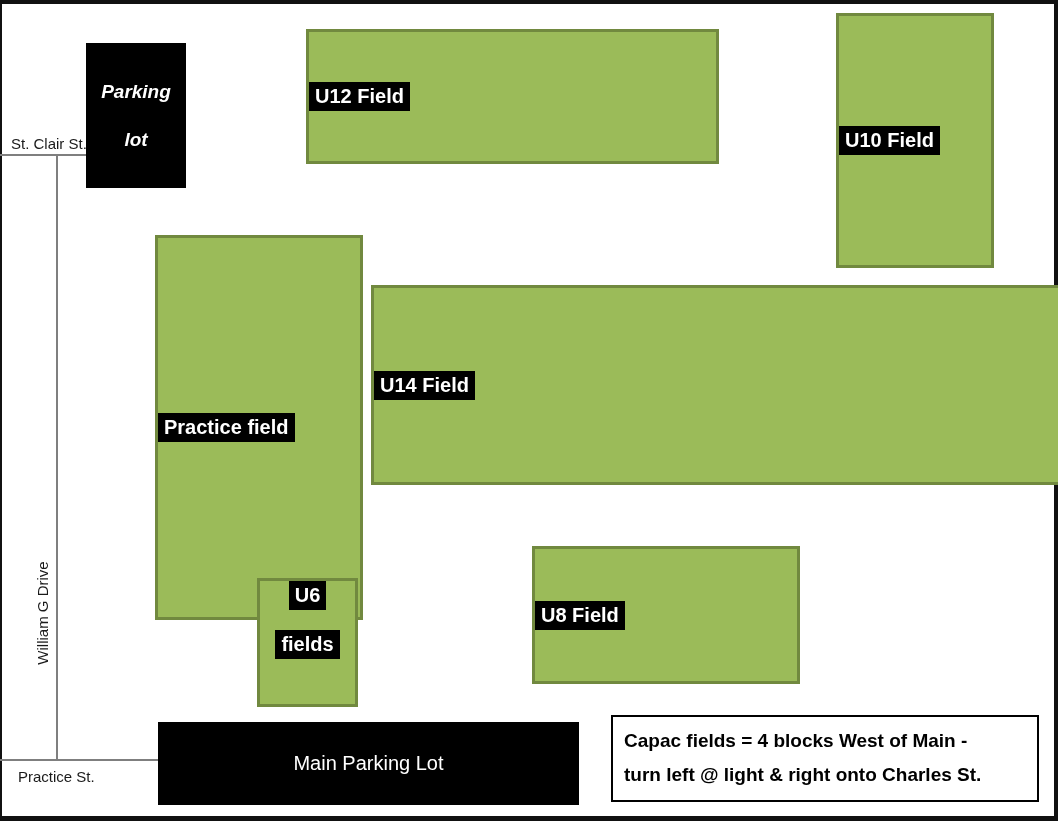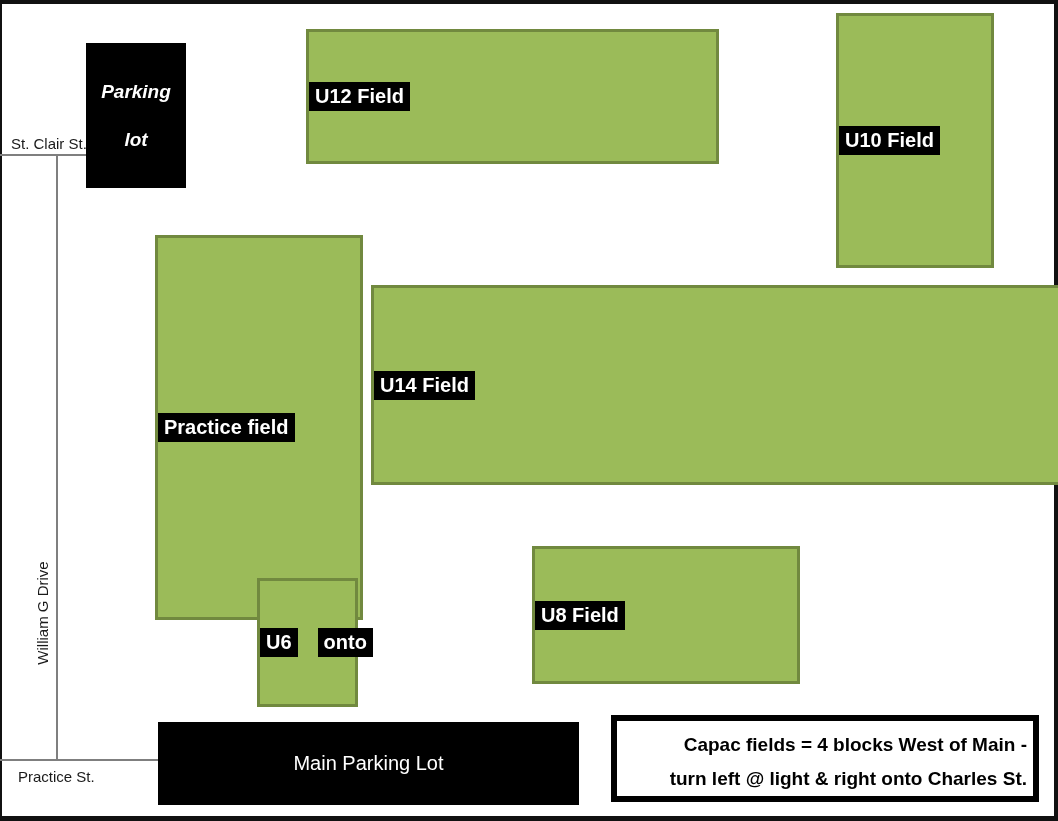--- a/index.html
+++ b/index.html
@@ -47,21 +47,21 @@
     border: 3px solid var(--field-border);
     display: flex;
     align-items: center;
   }
   .field.u12      { left: 306px; top: 29px;  width: 413px; height: 135px; }
   .field.u10      { left: 788px; top: 13px;  width: 158px; height: 255px; margin-left: 48px; }
   .field.practice { left: 155px; top: 235px; width: 208px; height: 385px; }
   .field.u14      { left: 371px; top: 285px; width: 802px; height: 200px; }
   .field.u8       { left: 532px; top: 546px; width: 268px; height: 138px; }
   .field.u6       { left: 257px; top: 578px; width: 101px; height: 129px;
-                    flex-direction: row; gap: 20px; }
+                    flex-direction: column; gap: 20px; }
 
   .flabel {
     display: inline-block;
     background: var(--label-bg);
     color: var(--label-text);
     font-size: 20px;
     font-weight: bold;
     line-height: 1.3;
     padding: 1px 6px 2px 6px;
     white-space: nowrap;
@@ -84,27 +84,26 @@
   .black-box.main-parking {
     left: 158px; top: 722px; width: 421px; height: 83px;
     font-size: 20px;
   }
 
   
   .note-box {
     position: absolute;
     left: 611px; top: 715px; width: 428px; height: 87px;
     background: #ffffff;
-    border: 6px solid #000000;
+    border: 2px solid #000000;
     color: var(--note-text);
     font-size: 19px;
     font-weight: bold;
     line-height: 34px;
     padding: 7px 6px 0 11px;
-    text-align: right;
   }
 </style>
 </head>
 <body>
 
 <div class="canvas">
 
   <div class="pborder top"></div>
   <div class="pborder bottom"></div>
   <div class="pborder left"></div>
@@ -138,21 +137,21 @@
   <div class="field u14">
     <span class="flabel">U14 Field</span>
   </div>
 
   <div class="field u8">
     <span class="flabel">U8 Field</span>
   </div>
 
   <div class="field u6">
     <span class="flabel">U6</span>
-    <span class="flabel">onto</span>
+    <span class="flabel">fields</span>
   </div>
 
   <div class="black-box main-parking">
     <span>Main Parking Lot</span>
   </div>
 
   <div class="note-box">
     <div class="note-line">Capac fields = 4 blocks West of Main -</div>
     <div class="note-line">turn left @ light &amp; right onto Charles St.</div>
   </div>

